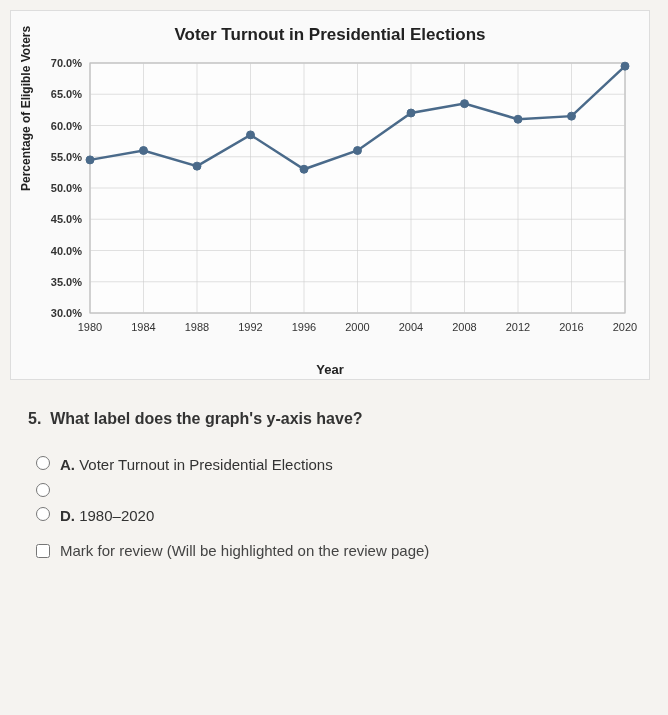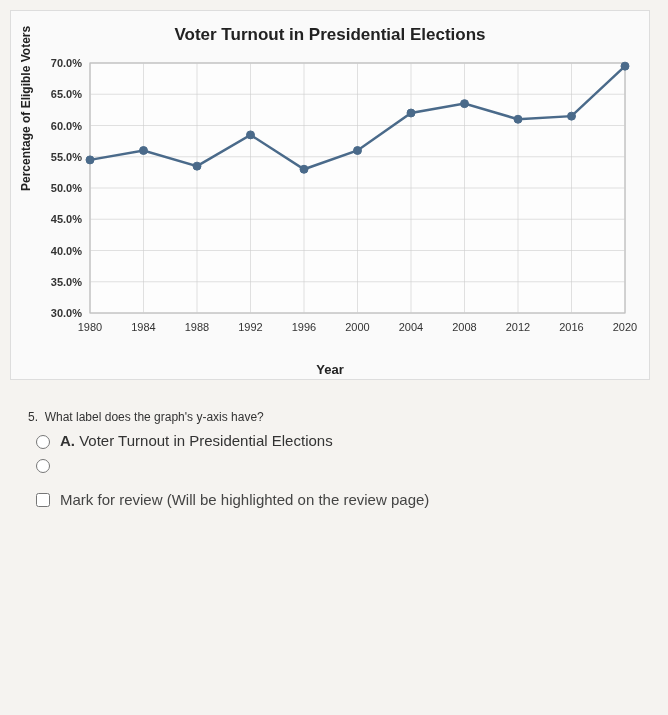--- a/index.html
+++ b/index.html
@@ -28,30 +28,30 @@
     }
     .chart-svg {
       display: block;
       margin: 0 auto;
     }
     .question-block {
       padding: 30px 28px 10px 28px;
       color: #333;
     }
     .question-text {
-      font-size: 12px;
-      font-weight: 400;
-      margin-bottom: 8px;
+      font-size: 16px;
+      font-weight: 700;
+      margin-bottom: 28px;
     }
     .options {
       margin-left: 8px;
     }
     .option {
       display: flex;
-      align-items: flex-end;
+      align-items: flex-start;
       margin-bottom: 10px;
       font-size: 15px;
       cursor: pointer;
     }
     .option input[type="radio"] {
       margin-right: 10px;
       width: 14px;
       height: 14px;
     }
     .mark-review {
@@ -158,18 +158,22 @@
     &nbsp;<span>What label does the graph's y-axis have?</span>
   </div>
   <div class="options" id="options">
       <label class="option">
         <input type="radio" name="answer" style="">
         <span><b>A. </b>Voter Turnout in Presidential Elections</span>
       </label>
       <label class="option">
         <input type="radio" name="answer" style="">
       </label>
+      <label class="option">
+        <input type="radio" name="answer" style="">
+        <span><b>D. </b>1980–2020</span>
+      </label>
     </div>
   <label class="mark-review">
     <input type="checkbox" style="">
     <span>Mark for review (Will be highlighted on the review page)</span>
   </label>
 </div>
 
 </body></html>

